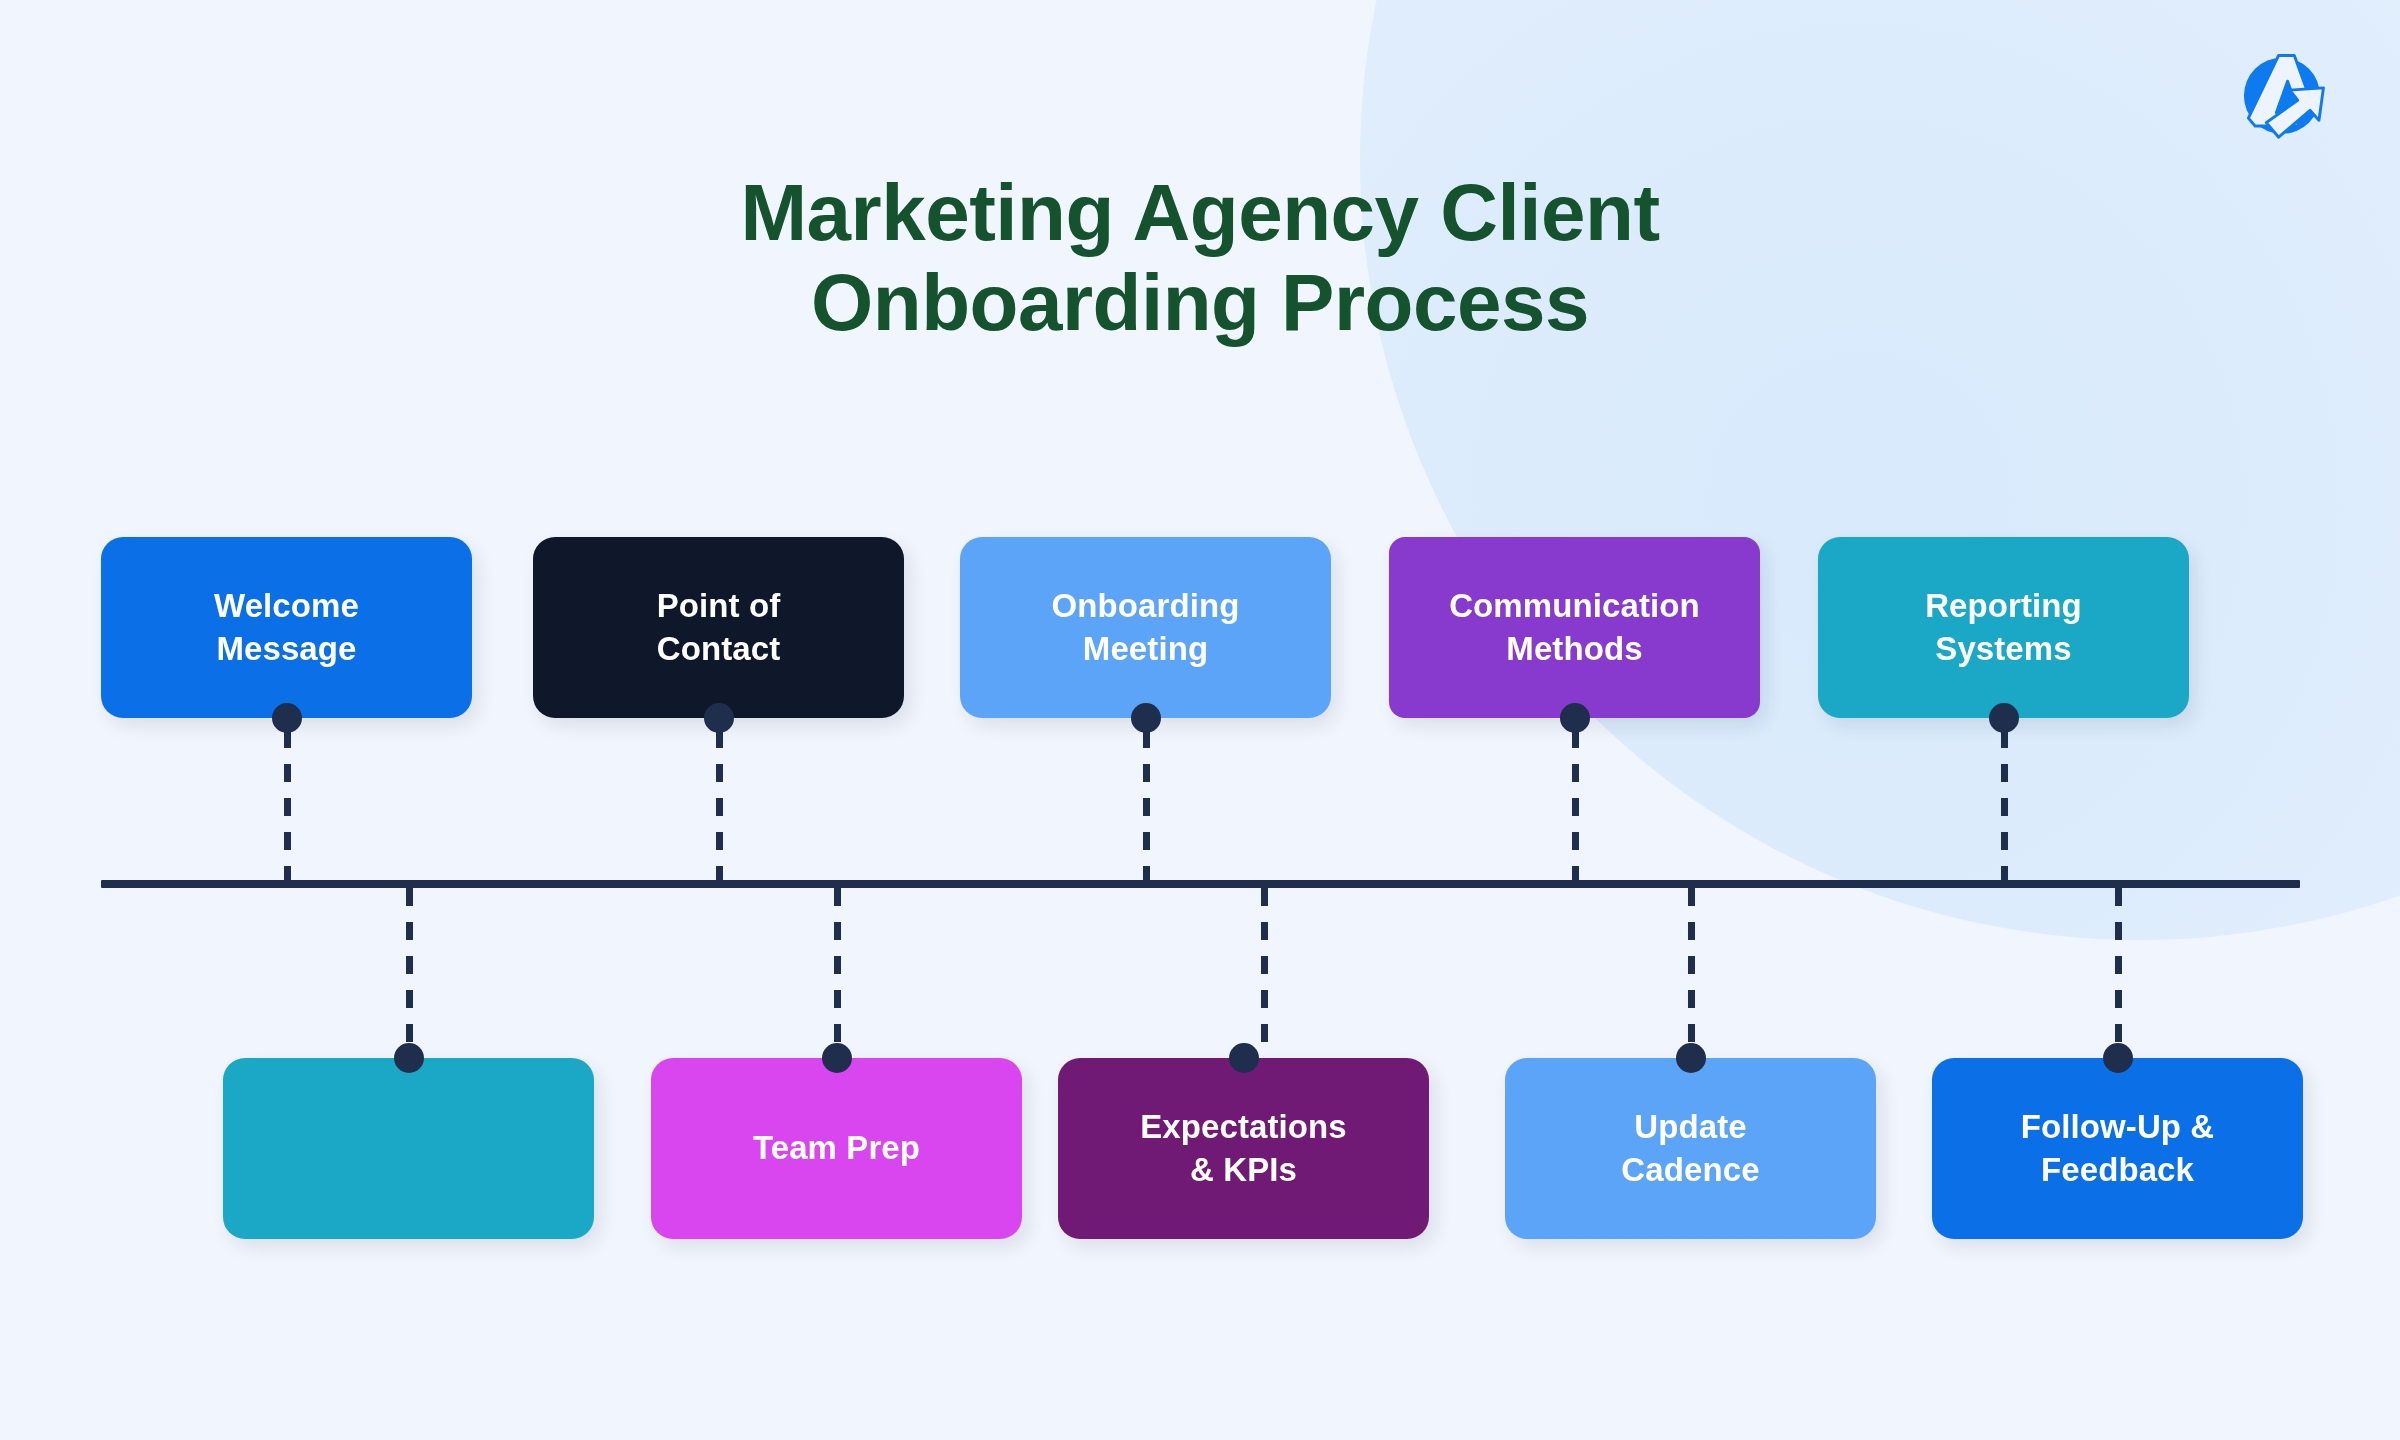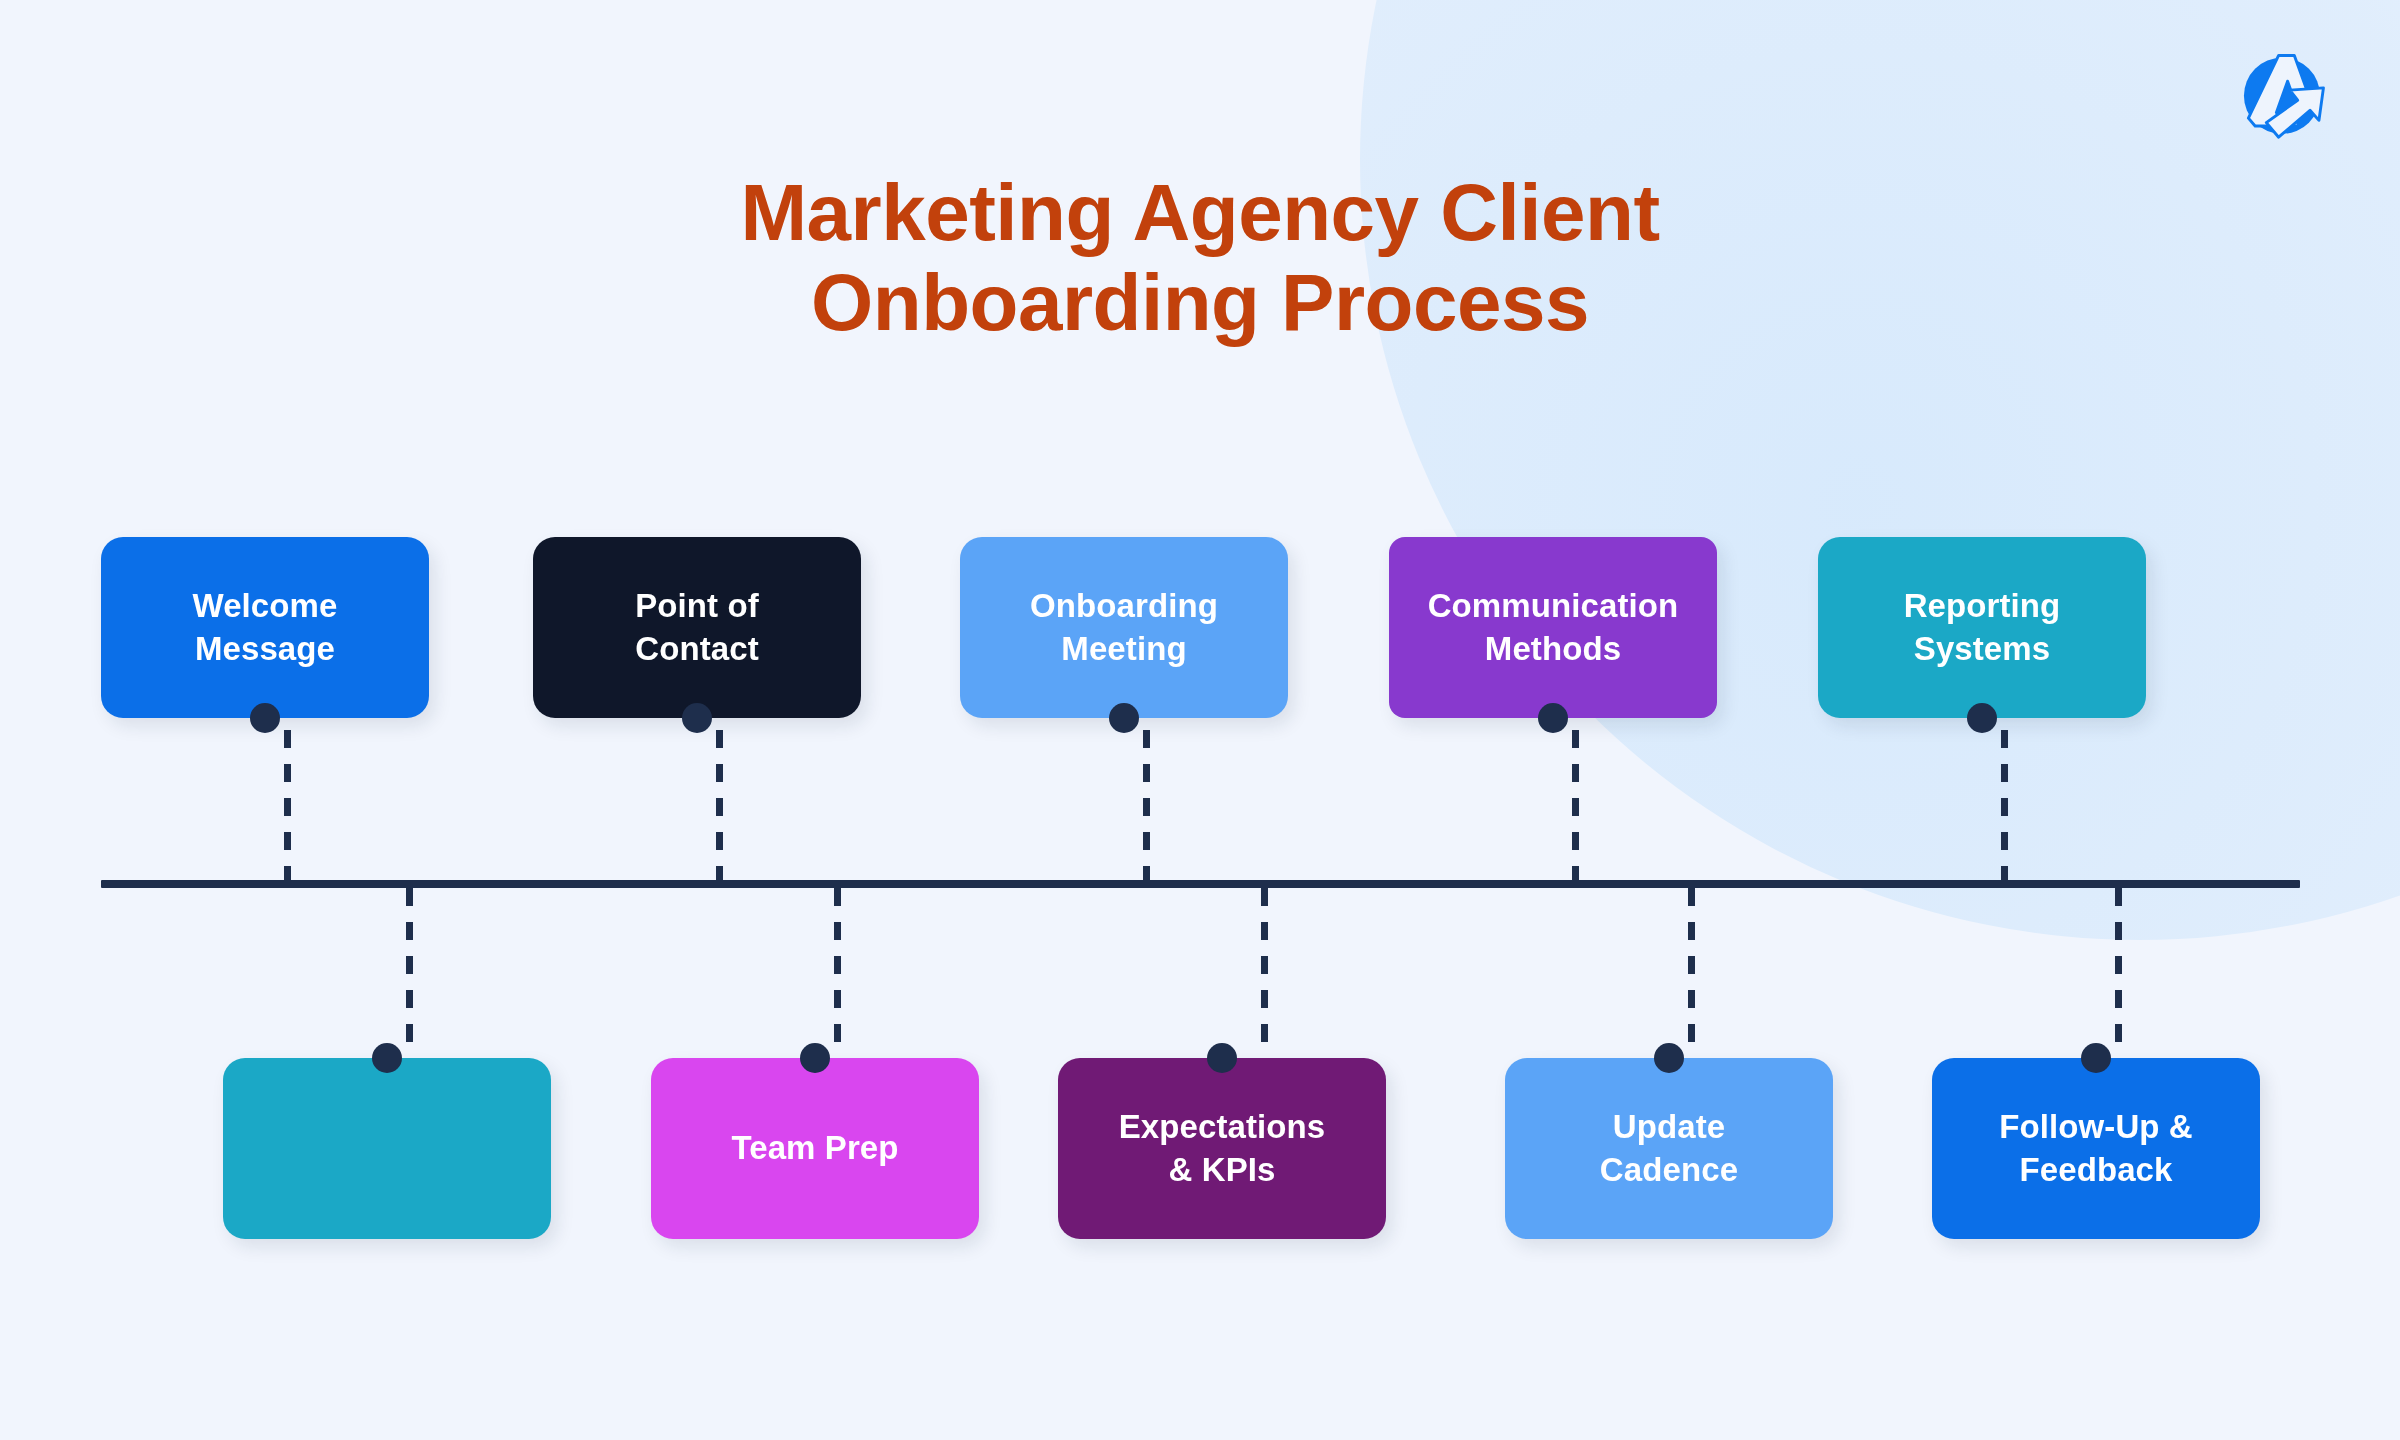--- a/index.html
+++ b/index.html
@@ -42,36 +42,36 @@
 
   
   .title {
     position:absolute;
     top:168px; left:0; right:0;
     text-align:center;
     font-size:80px;
     line-height:1.12;
     font-weight:bold;
     letter-spacing:-0.5px;
-    color:#c2410c;
+    color:#14532d;
   }
 
   
   .axis-line {
     position:absolute;
     left:101px; top:880px;
     width:2199px; height:8px;
     background:#1E2E4C;
     border-radius:1px;
   }
 
   
   .card {
     position:absolute;
-    width:328px;
+    width:371px;
     border-radius:22px;
     color:#FFFFFF;
     display:flex;
     align-items:center;
     justify-content:center;
     text-align:center;
     font-size:33px;
     font-weight:bold;
     line-height:1.28;
     letter-spacing:0.1px;

